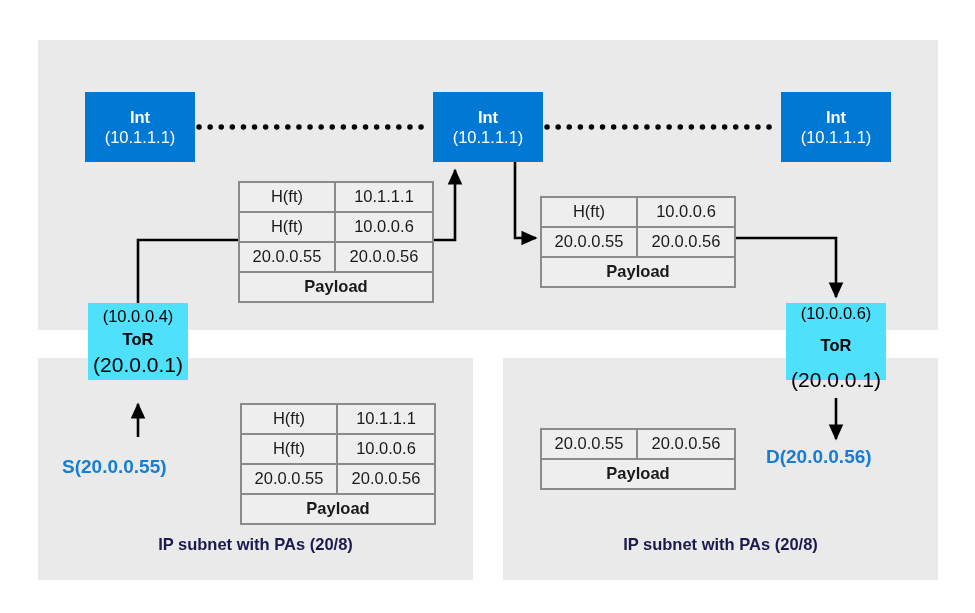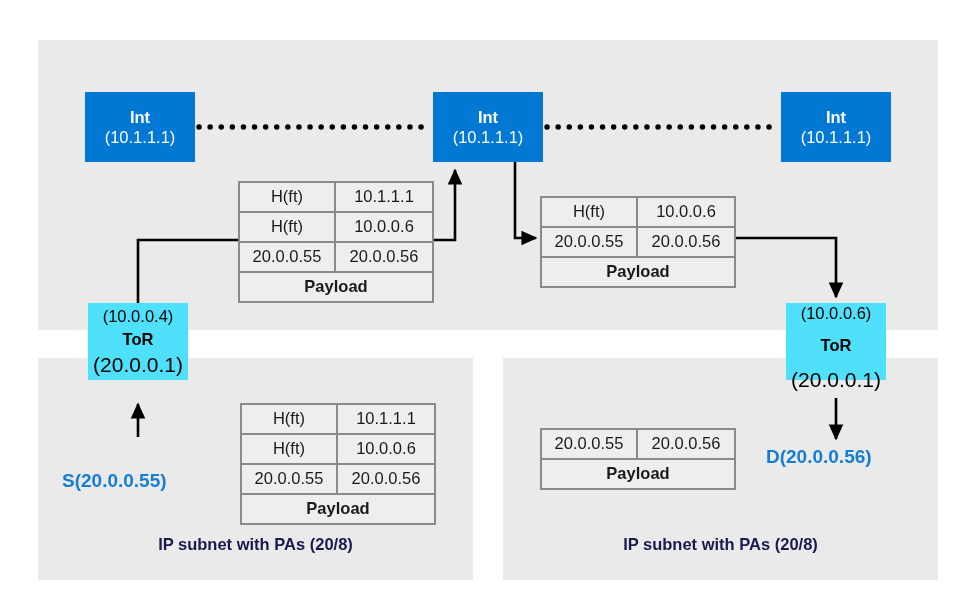--- a/index.html
+++ b/index.html
@@ -120,21 +120,21 @@
 
   
   .endpoint-label {
     position: absolute;
     color: #167dd4;
     font-weight: bold;
     font-size: 19px;
     white-space: nowrap;
     z-index: 6;
   }
-  #label-src { left: 62px;  top: 470px; }
+  #label-src { left: 62px;  top: 456px; }
   #label-dst { left: 766px; top: 446px; }
 
   
   #wires {
     position: absolute;
     left: 0; top: 0;
     width: 975px;
     height: 613px;
     z-index: 4;
     pointer-events: none;

